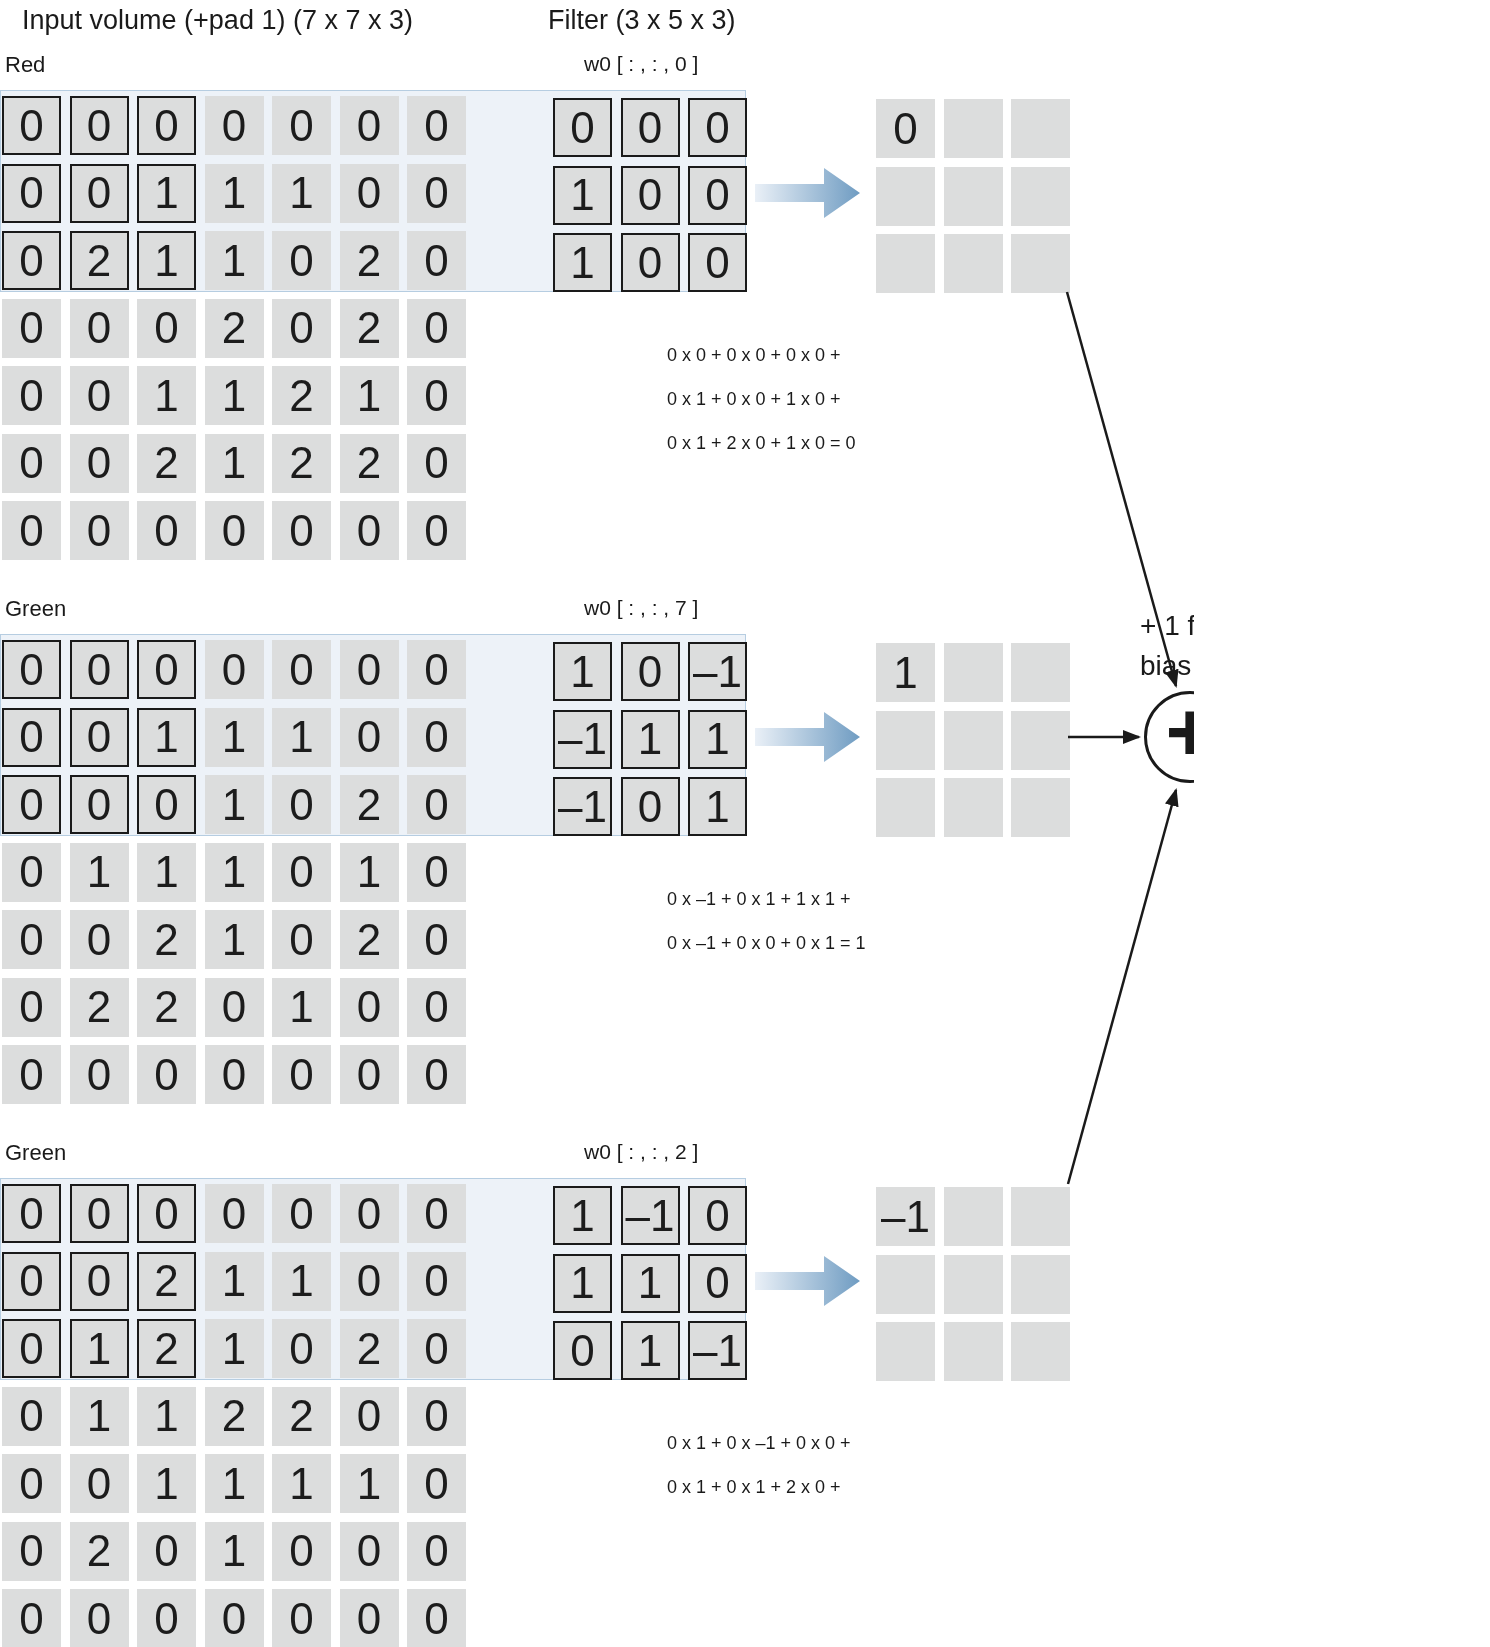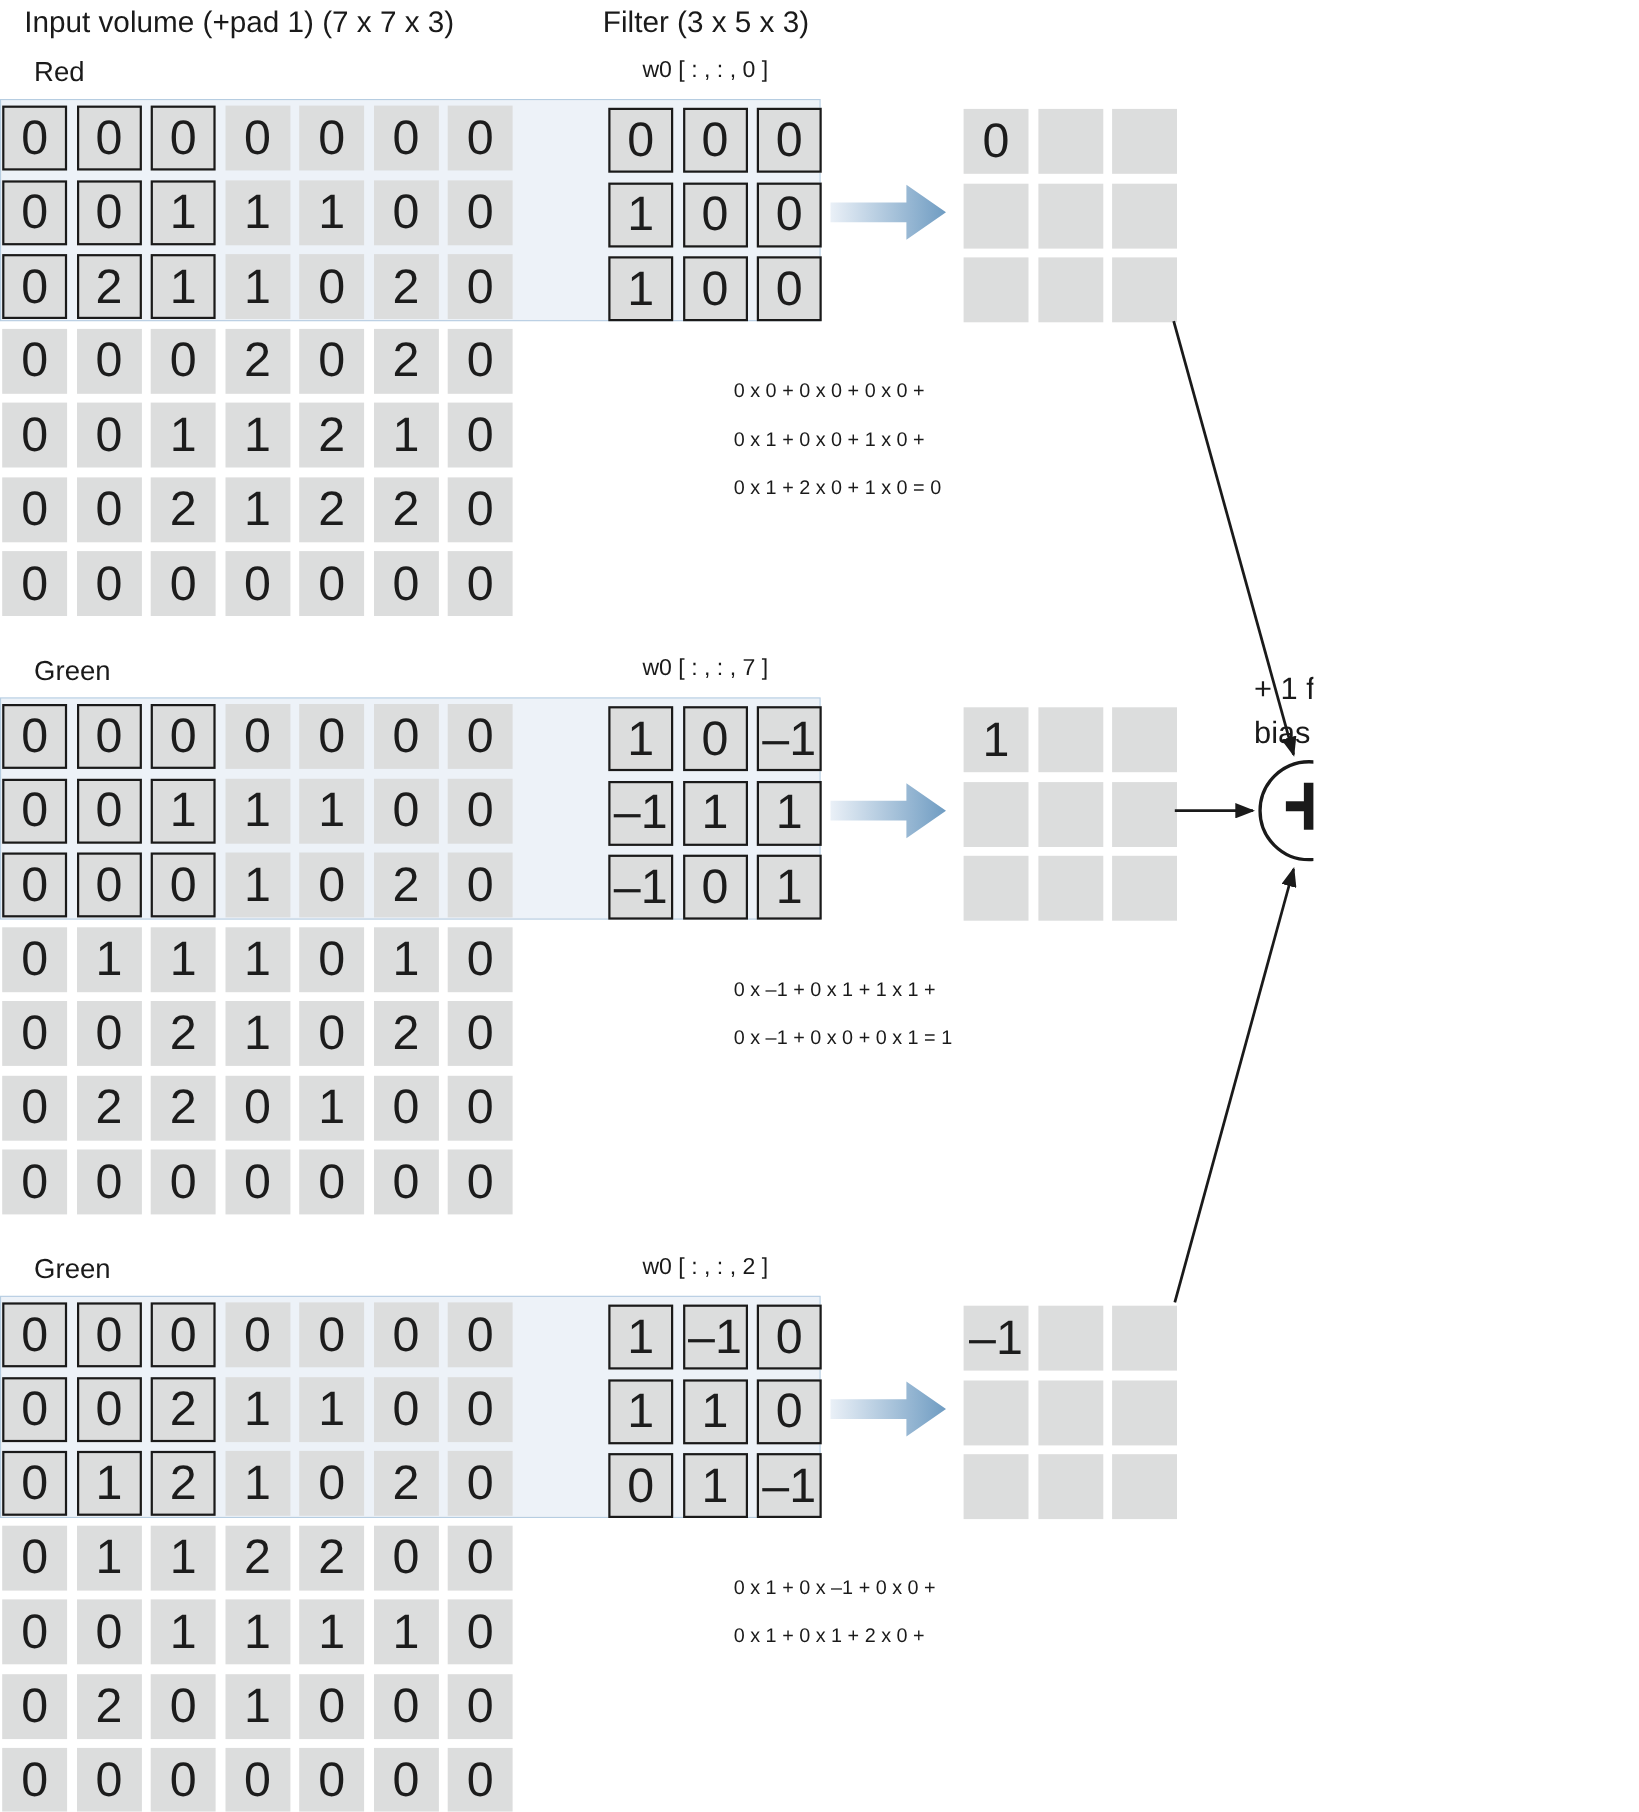--- a/index.html
+++ b/index.html
@@ -3,21 +3,21 @@
 <meta charset="utf-8">
 <style>
   html,body{margin:0;padding:0;background:#ffffff;}
   .canvas{
     position:relative; width:1194px; height:1647px; overflow:hidden;
     background:#ffffff; font-family:"Liberation Sans", sans-serif; color:#1a1a1a;
   }
   .hdr{position:absolute; top:5px; font-size:27px; white-space:nowrap;}
   .channel{position:absolute; left:0; width:1490px; height:0;}
   .ch0{top:96px;} .ch1{top:640px;} .ch2{top:1184px;}
-  .ch-label{position:absolute; left:5px; top:-44px; font-size:25px;margin-left:26px;}
+  .ch-label{position:absolute; left:5px; top:-44px; font-size:22px;}
   .f-label{position:absolute; left:584px; top:-44px; font-size:21px; white-space:nowrap;}
   .band{
     position:absolute; left:0; top:-6px; width:746px; height:202px;
     background:#edf2f8; border:1px solid #b6cde1; box-sizing:border-box;
   }
   .grid{position:absolute; display:grid; gap:8.5px;}
   .grid7{grid-template-columns:repeat(7,59px);}
   .grid3{grid-template-columns:repeat(3,59px);}
   .input-grid{left:2px; top:0;}
   .filter-grid{left:553px; top:2px;}

